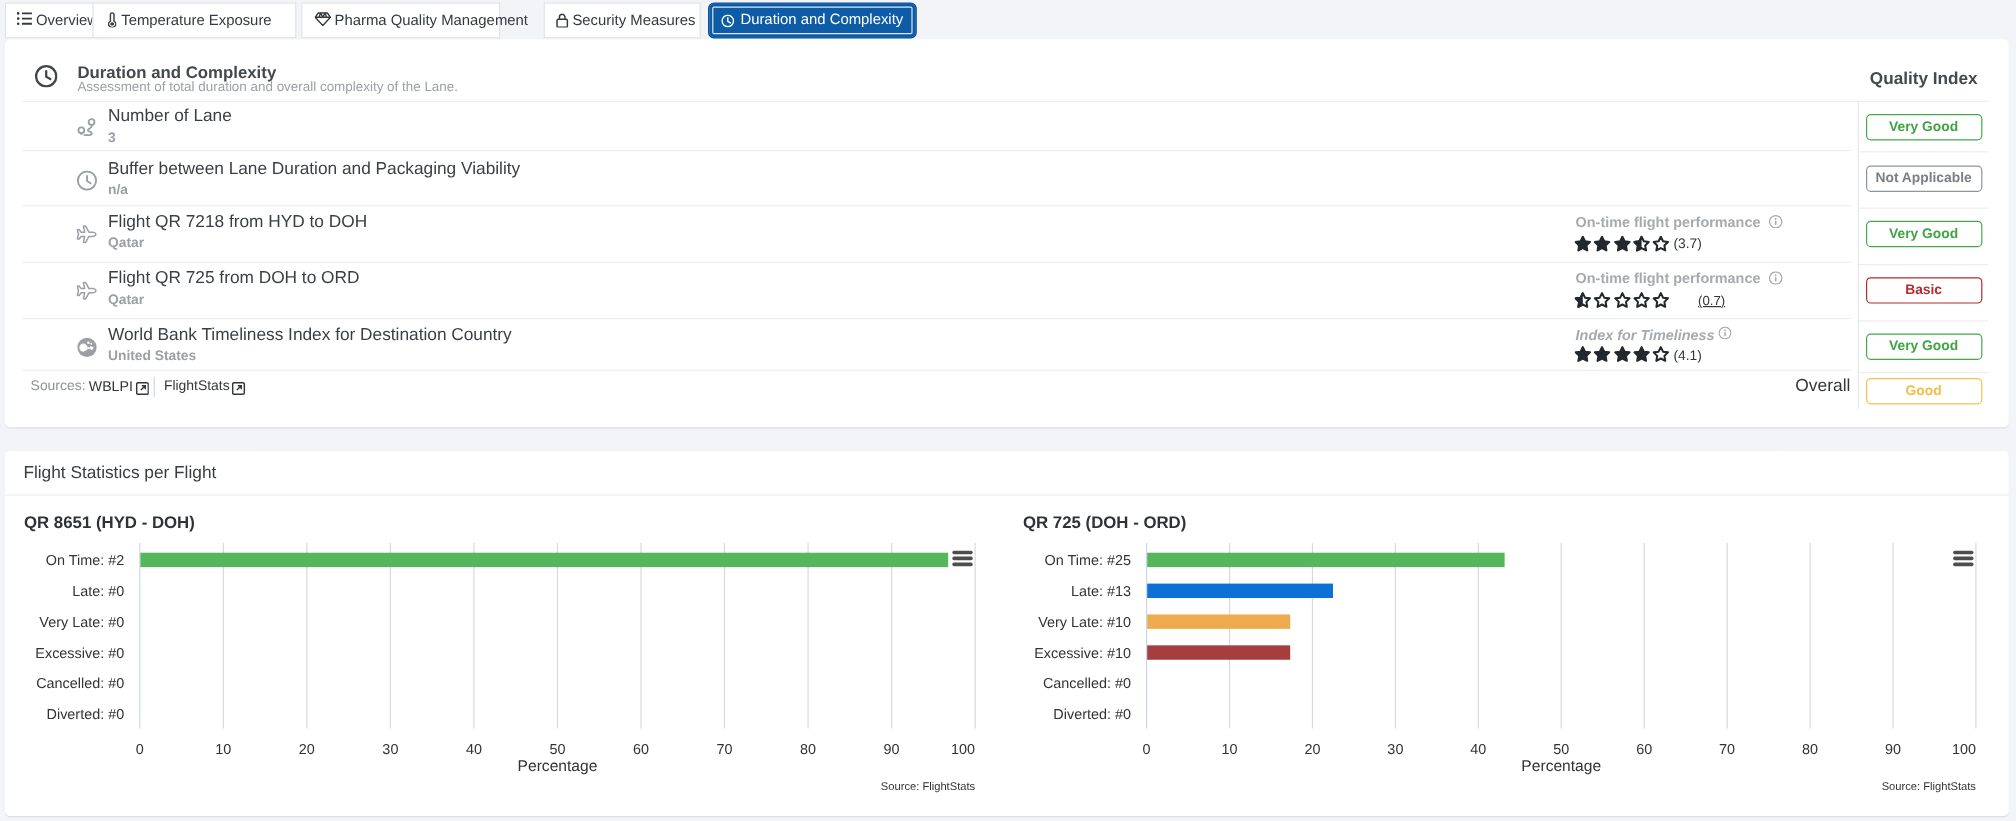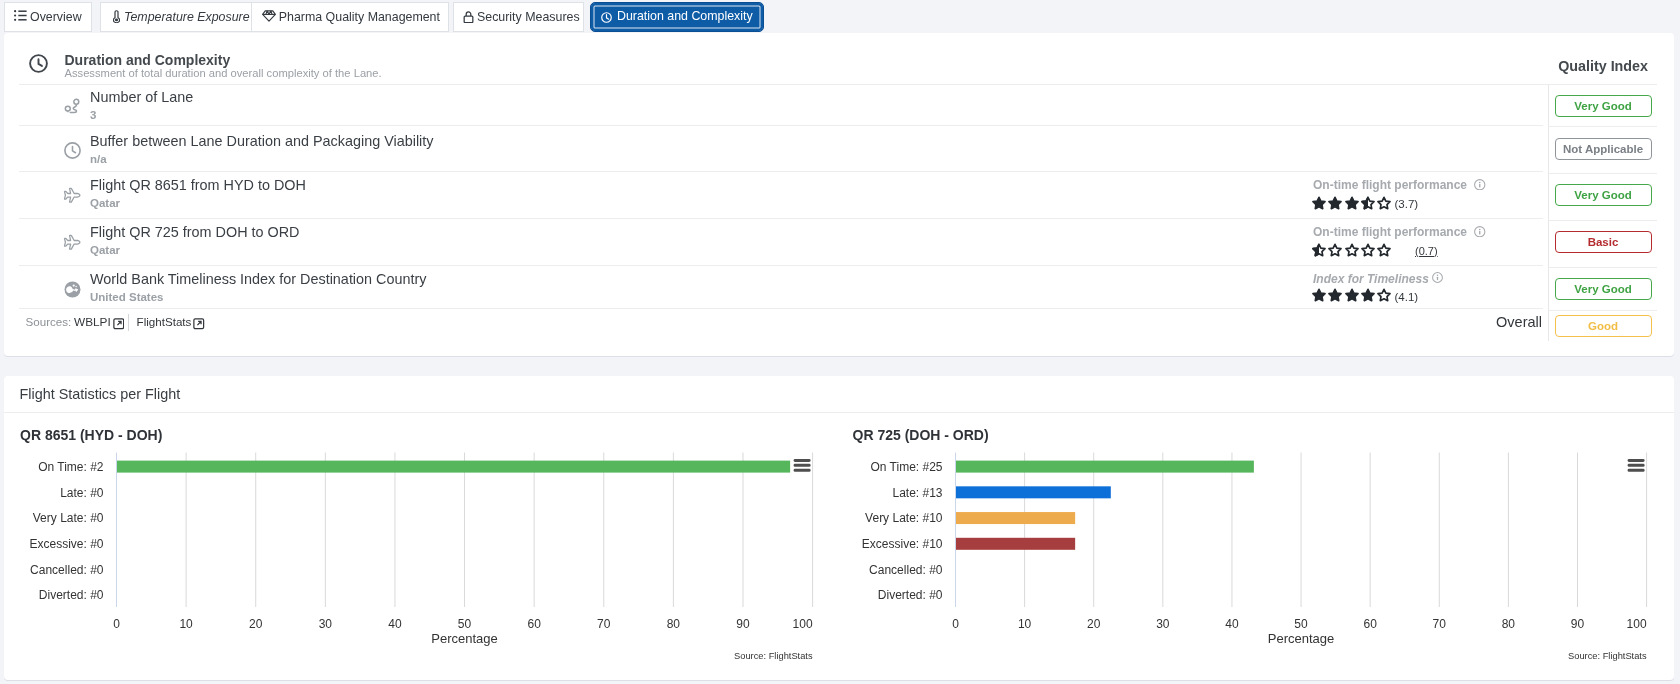--- a/index.html
+++ b/index.html
@@ -27,28 +27,28 @@
         <line x1="4.3" y1="9.8" x2="12.6" y2="9.8"></line>
       </g>
       <g fill="#343a40">
         <circle cx="1.1" cy="1.2" r="1.1"></circle>
         <circle cx="1.1" cy="5.5" r="1.1"></circle>
         <circle cx="1.1" cy="9.8" r="1.1"></circle>
       </g>
     </svg>
   <span style="left:25.5px; top:6.5px;">Overview</span>
 </div>
-<div class="tab" style="left:100px; width:170px;font-style:italic;">
+<div class="tab" style="left:77px; width:170px;">
   <svg style="left:11.5px; top:7px;" width="7" height="13" viewBox="0 0 7 15" preserveAspectRatio="none">
       <path fill="none" stroke="#343a40" stroke-width="1.2" d="M2 8.9 V2.4 a1.5 1.5 0 0 1 3 0 V8.9 a3.1 3.1 0 1 1 -3 0 Z"></path>
       <circle cx="3.5" cy="11.5" r="1.6" fill="#343a40"></circle>
     </svg>
   <span style="left:23px; top:6.5px;">Temperature Exposure</span>
 </div>
-<div class="tab" style="left:251.3px; width:198px;">
+<div class="tab" style="left:251.3px; width:166px;">
   <svg style="left:9.5px; top:7px;" width="14" height="12" viewBox="0 0 15 13">
       <g fill="none" stroke="#343a40" stroke-width="1.25" stroke-linejoin="round">
         <path d="M3.4 .9 h8.2 l2.8 3.9 -6.9 7.3 -6.9 -7.3 Z"></path>
         <path d="M5.4 .9 L4.2 4.8 M9.6 .9 L10.8 4.8 M5.4 .9 L7.5 4.6 L9.6 .9"></path>
         <path d="M.7 4.8 h13.6"></path>
       </g>
     </svg>
   <span style="left:26.5px; top:6.5px;">Pharma Quality Management</span>
 </div>
 <div class="tab" style="left:452.5px; width:131.5px;">
@@ -106,21 +106,21 @@
 <div class="rowtitle" style="top:133px;">Buffer between Lane Duration and Packaging Viability</div>
 <div class="rowsub" style="top:152.5px;">n/a</div>
 <div class="badge" style="left:1554.5px; top:137.5px; border-color:#90959a; color:#7a7f85;">Not Applicable</div>
 <div class="divider" style="left:19px; top:171.3px; width:1524px;"></div>
 
 <svg class="ricon" style="top:186.5px; left:63px;" width="18" height="16.5" viewBox="-40 -40 656 592">
     <g>
       <path d="M482.3 192c34.2 0 93.7 29 93.7 64 0 36-59.5 64-93.7 64l-116.6 0L268.6 497.7c-2.9 5.1-8.3 8.3-14.2 8.3l-46.9 0c-5.4 0-9.2-5.1-7.8-10.3L236.1 320 128 320 73.6 392.5c-3 4-7.8 6.4-12.8 6.4l-36.8 0c-5.3 0-9.6-4.3-9.6-9.6 0-.9 .1-1.9 .4-2.8L48 256 14.8 125.5c-.2-.9-.4-1.9-.4-2.8 0-5.3 4.3-9.6 9.6-9.6l36.8 0c5 0 9.8 2.4 12.8 6.4L128 192l108.1 0L199.7 16.3c-1.4-5.2 2.4-10.3 7.8-10.3l46.9 0c5.9 0 11.3 3.2 14.2 8.3L365.7 192l116.6 0z" fill="none" stroke="#9aa0a5" stroke-width="46" stroke-linejoin="round"></path>
     </g>
   </svg>
-<div class="rowtitle" style="top:177px;">Flight QR 8651 from HYD to DOH</div>
+<div class="rowtitle" style="top:177px;">Flight QR 7218 from HYD to DOH</div>
 <div class="rowsub" style="top:197px;">Qatar</div>
 <div class="glabel" style="top:178px;">On-time flight performance</div>
 <svg class="abs" style="left:1474px; top:178.5px;" width="11.5" height="11.5" viewBox="0 0 13 13">
     <circle cx="6.5" cy="6.5" r="5.8" fill="none" stroke="#a6aaae" stroke-width="1.2"></circle>
     <circle cx="6.5" cy="3.9" r=".9" fill="#a6aaae"></circle>
     <rect x="5.75" y="5.5" width="1.5" height="4.2" rx=".7" fill="#a6aaae"></rect>
   </svg>
 <div class="abs" id="stars1" style="left:1312.2px; top:195.8px;">
     <svg width="16.2" height="15.5" viewBox="0 0 16.2 15.5" style="display:block;float:left;">
       <path d="M7.00 1.30 L8.85 5.05 L12.99 5.65 L10.00 8.57 L10.70 12.70 L7.00 10.75 L3.30 12.70 L4.00 8.57 L1.01 5.65 L5.15 5.05 Z" fill="#23282e" stroke="#23282e" stroke-width="1.7" stroke-linejoin="round"></path>

